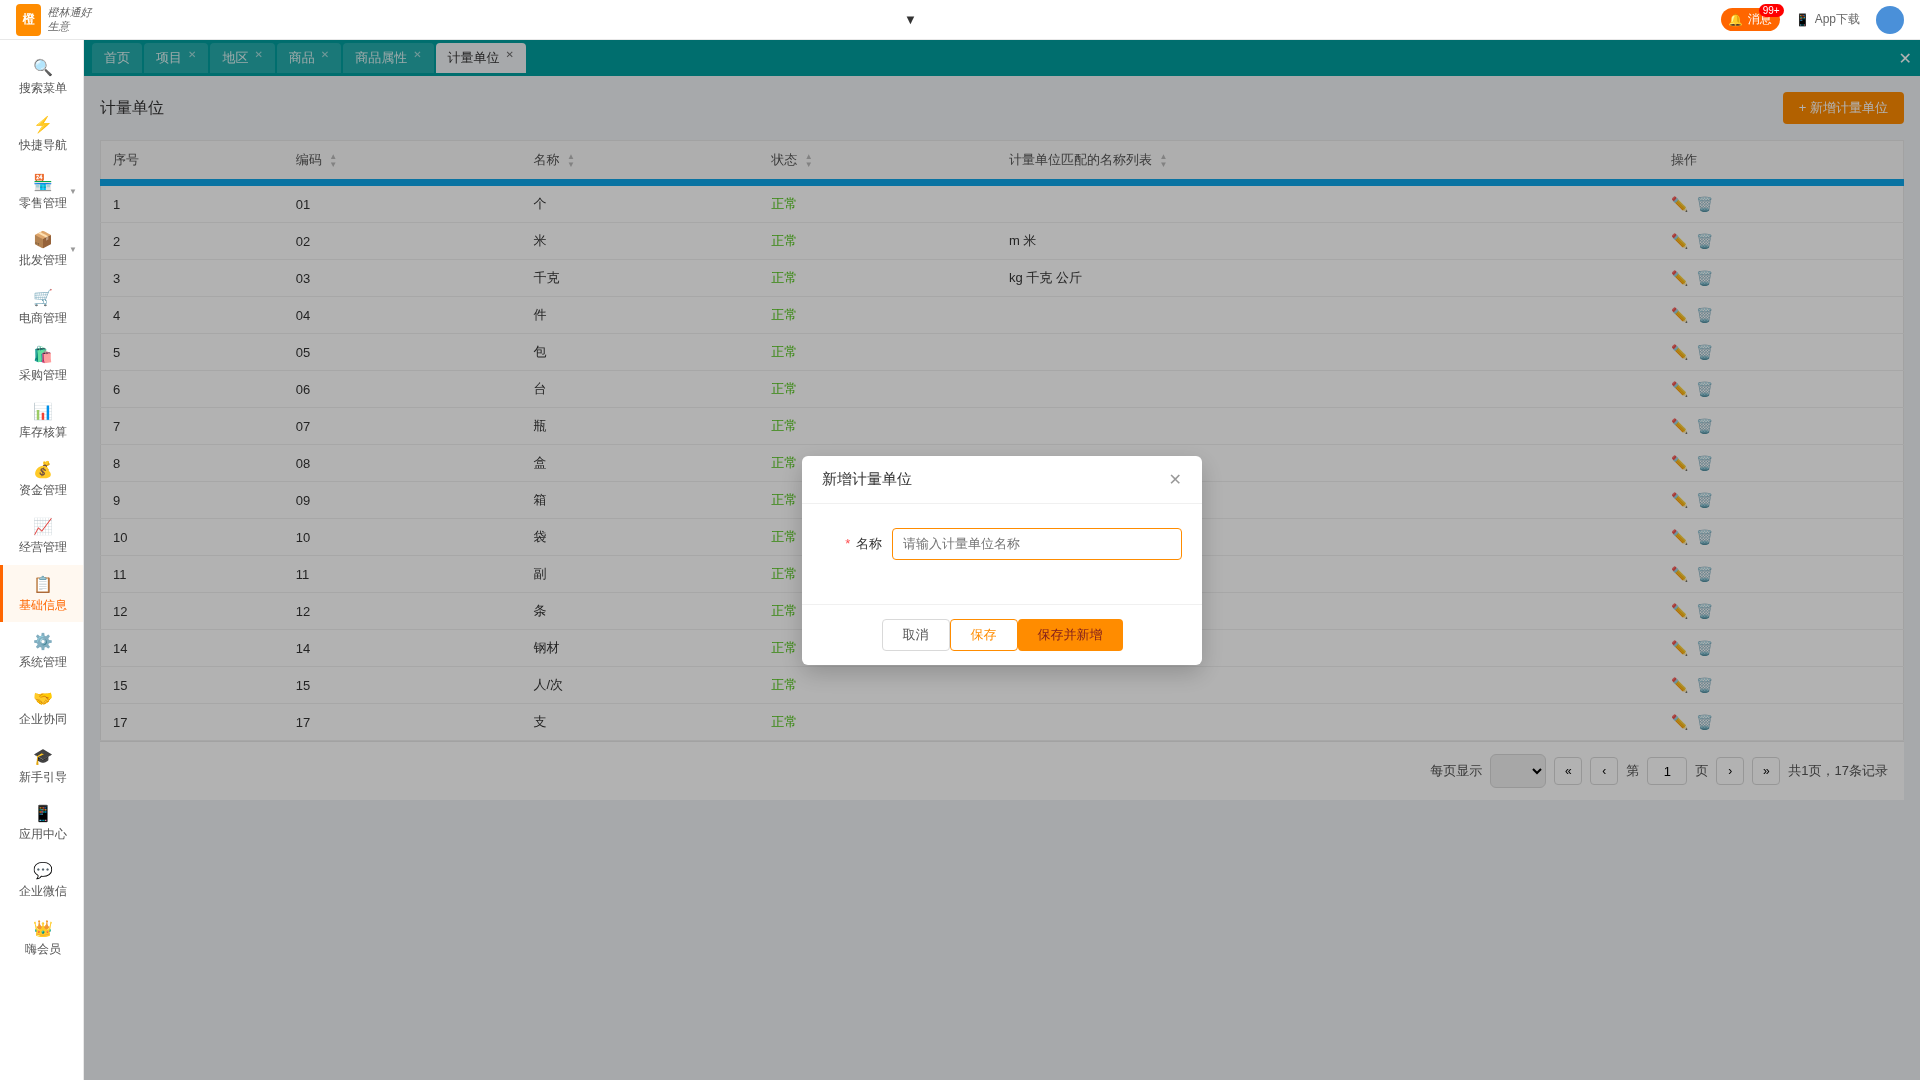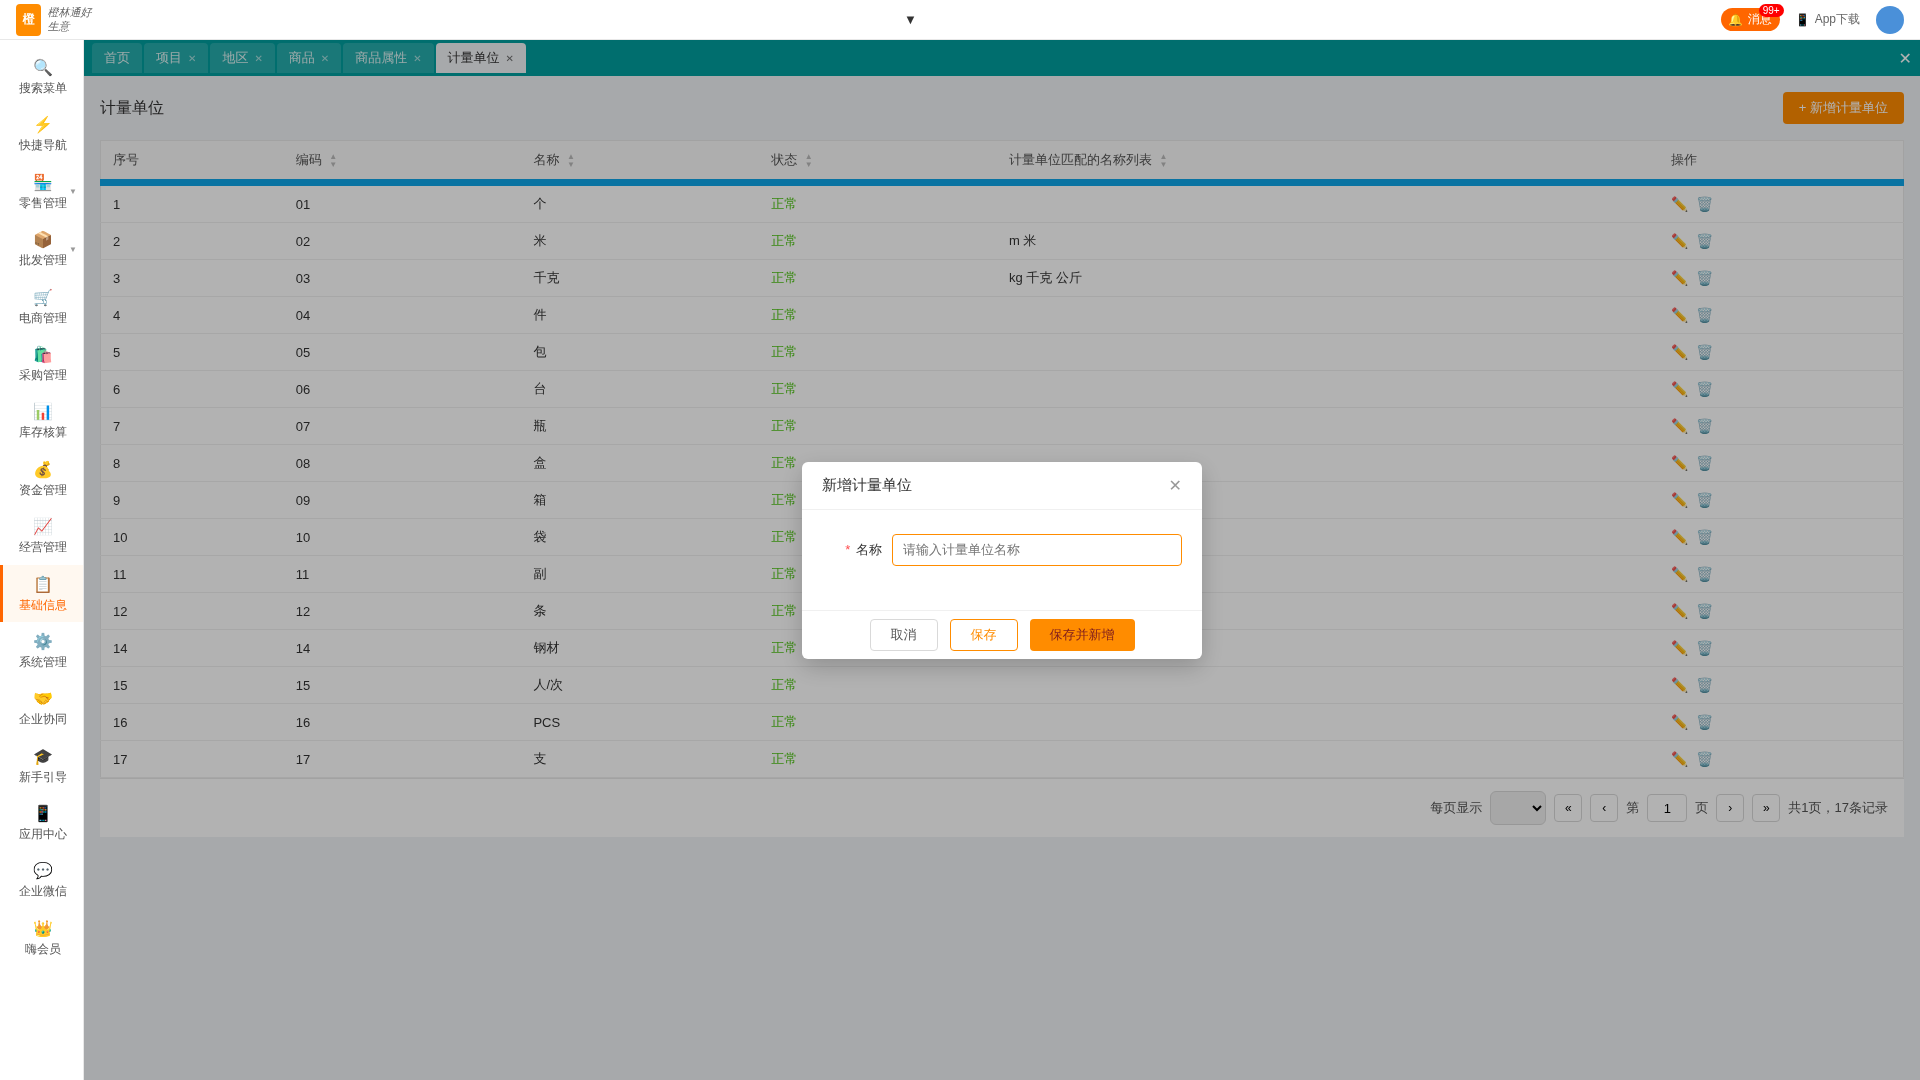--- a/index.html
+++ b/index.html
@@ -160,21 +160,20 @@
       background: #009e9e;
       display: flex;
       align-items: center;
       padding: 0 8px;
       height: 36px;
       gap: 2px;
       position: relative;
     }
     .tab-item {
       display: flex;
-      align-items: center;
       gap: 6px;
       padding: 6px 12px;
       border-radius: 4px 4px 0 0;
       cursor: pointer;
       font-size: 13px;
       color: rgba(255,255,255,0.85);
       background: rgba(255,255,255,0.15);
       height: 30px;
     }
     .tab-item.active {
@@ -375,22 +374,21 @@
       font-size: 13px;
       outline: none;
     }
     .form-input.active-input {
       border-color: #ff8c00;
     }
     .modal-footer {
       display: flex;
       align-items: center;
       justify-content: center;
-      padding: 8px 20px;
-      gap: 12px;
+      padding: 14px 20px;
       border-top: 1px solid #f0f0f0;
     }
     .btn-cancel {
       height: 32px;
       padding: 0 20px;
       border: 1px solid #d9d9d9;
       background: white;
       border-radius: 4px;
       cursor: pointer;
       font-size: 13px;
@@ -766,33 +764,20 @@
       <td><span class="status-normal">正常</span></td>
       <td></td>
       <td>
         <div class="action-btns">
           <span class="action-btn">✏️</span>
           <span class="action-btn">🗑️</span>
         </div>
       </td>
     </tr>
             <tr>
-      <td>16</td>
-      <td>16</td>
-      <td>PCS</td>
-      <td><span class="status-normal">正常</span></td>
-      <td></td>
-      <td>
-        <div class="action-btns">
-          <span class="action-btn">✏️</span>
-          <span class="action-btn">🗑️</span>
-        </div>
-      </td>
-    </tr>
-            <tr>
       <td>17</td>
       <td>17</td>
       <td>支</td>
       <td><span class="status-normal">正常</span></td>
       <td></td>
       <td>
         <div class="action-btns">
           <span class="action-btn">✏️</span>
           <span class="action-btn">🗑️</span>
         </div>

